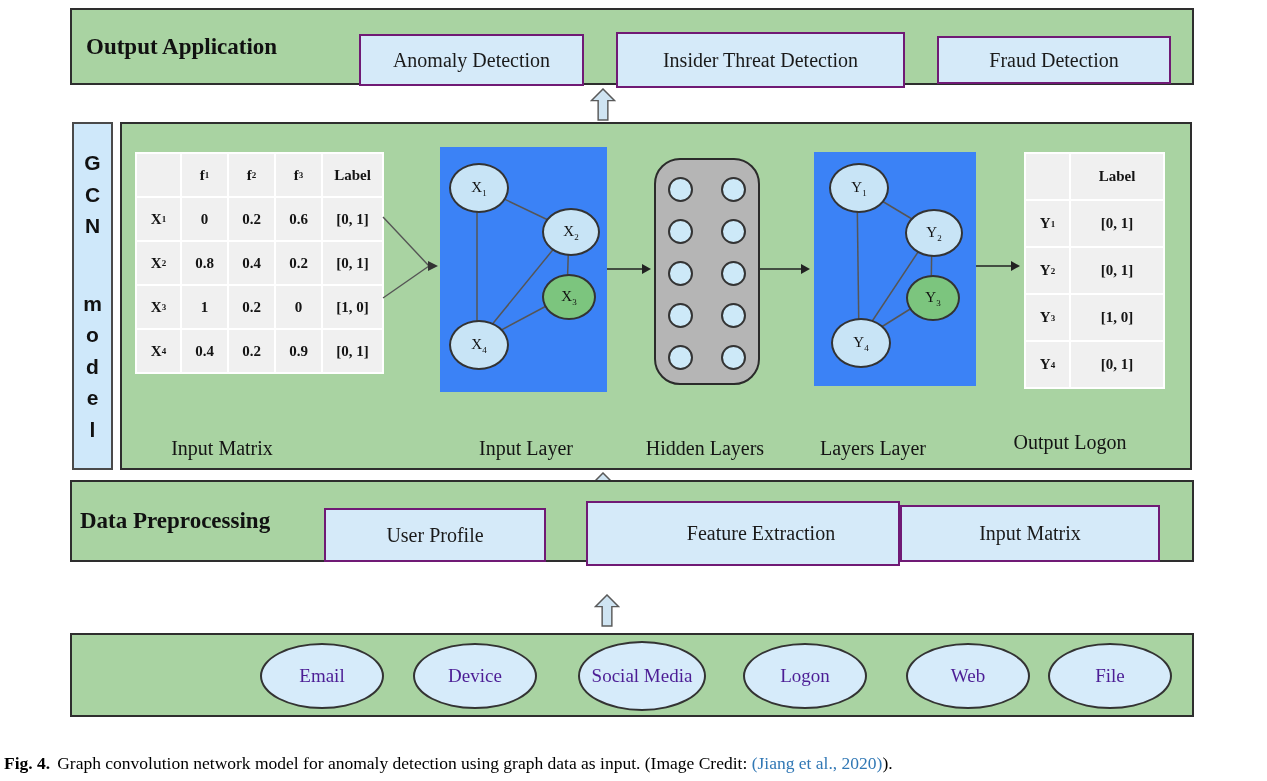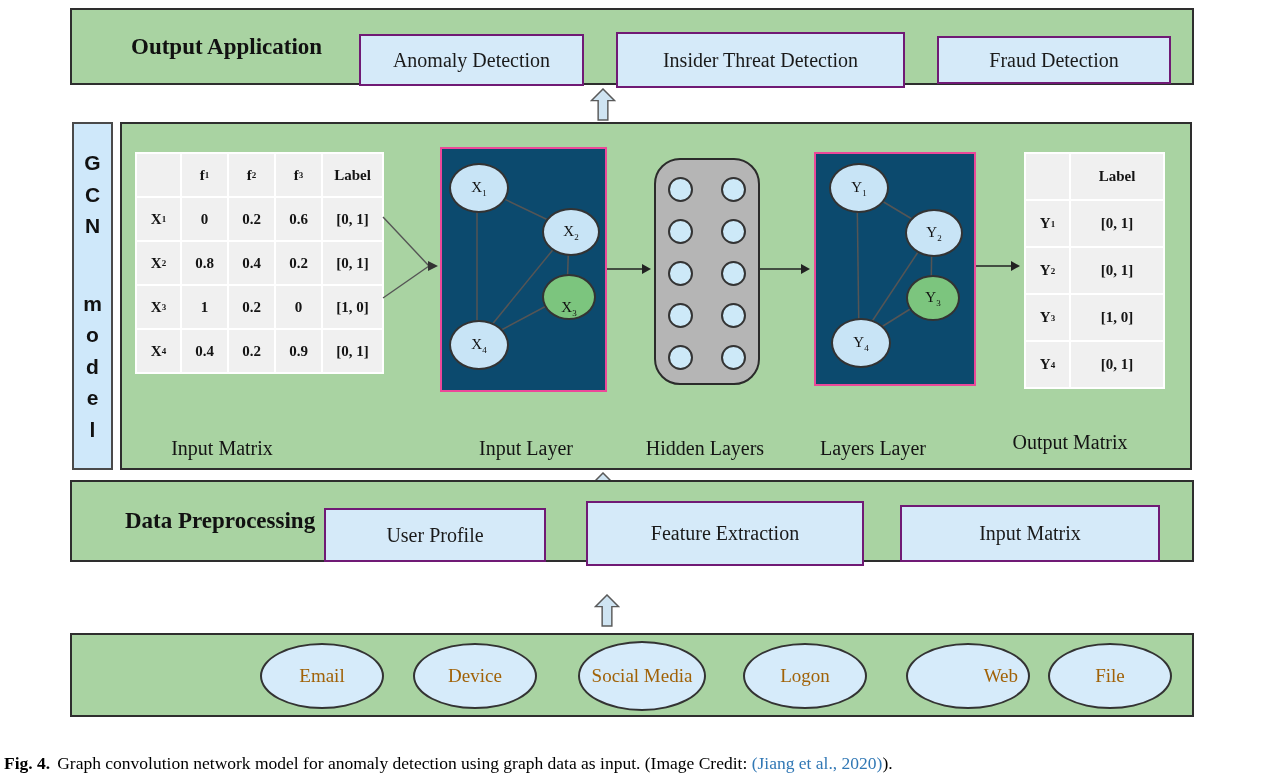--- a/index.html
+++ b/index.html
@@ -2,21 +2,21 @@
 <html><head>
 <meta charset="utf-8">
 <style>
   html,body{margin:0;padding:0;background:#ffffff;}
   .page{position:relative;width:1267px;height:781px;background:#ffffff;overflow:hidden;
         font-family:"Liberation Serif", serif;color:#111;}
 
   
   .bar{position:absolute;left:70px;width:1120px;background:#a9d3a2;border:2px solid #2e2e2e;}
   .bar-title{position:absolute;top:0;bottom:0;display:flex;align-items:center;
-             font-weight:bold;font-size:23px;color:#111;margin-left:45px;}
+             font-weight:bold;font-size:23px;color:#111;}
 
   
   .bluebox{position:absolute;background:#d5eaf9;border:2px solid #701a75;
            display:flex;align-items:center;justify-content:center;
            font-size:20px;color:#1a1a1a;margin-top:12px;}
 
   
   .vlabel{position:absolute;left:72px;top:122px;width:41px;height:348px;
           background:#cfe8fa;border:2px solid #4a4a4a;box-sizing:border-box;
           display:flex;flex-direction:column;align-items:center;justify-content:center;gap:46px;
@@ -30,41 +30,41 @@
   
   .matrix{position:absolute;background:#ffffff;display:grid;gap:2px;padding:2px;}
   .matrix .cell{background:#f0f0f0;display:flex;align-items:center;justify-content:center;
                 font-weight:bold;font-size:15px;color:#141414;}
   .m-in{left:13px;top:28px;grid-template-columns:43px 45px 45px 45px 59px;grid-auto-rows:42px;}
   .m-out{left:902px;top:28px;grid-template-columns:43px 92px;grid-auto-rows:45px;}
 
   sub{font-size:0.6em;}
 
   
-  .layerbox{position:absolute;background:#0c4a6e;border:2px solid #ec4899;box-sizing:border-box;}
+  .layerbox{position:absolute;background:#3b82f6;border:2px solid #3b82f6;box-sizing:border-box;}
   .node{position:absolute;background:#c8e4f6;border:2px solid #333;border-radius:50%;
         display:flex;align-items:center;justify-content:center;font-size:15px;color:#111;}
   .node.green{background:#7cc57e;}
   .edges{position:absolute;left:0;top:0;}
 
   
   .hiddenbox{position:absolute;left:532px;top:34px;width:106px;height:227px;
              background:#b5b5b5;border:2px solid #2b2b2b;border-radius:26px;box-sizing:border-box;
              display:flex;flex-direction:column;align-items:center;justify-content:flex-start;
              gap:17px;padding-top:17px;}
   .h-row{display:flex;gap:28px;}
   .h-circle{width:21px;height:21px;border-radius:50%;background:#cde9f8;border:2px solid #333;}
 
   
   .seclabel{position:absolute;transform:translateX(-50%);font-size:20px;color:#141414;white-space:nowrap;}
 
   
   .ellipse{position:absolute;background:#d6ebfa;border:2px solid #333;border-radius:50%;
            display:flex;align-items:center;justify-content:center;text-align:center;
-           font-size:19px;line-height:1.1;color:#a16207;padding:0 10px;box-sizing:border-box;}
+           font-size:19px;line-height:1.1;color:#4c1d95;padding:0 10px;box-sizing:border-box;}
 
   
   .uparrow{position:absolute;width:26px;height:33px;}
 
   .overlay{position:absolute;left:0;top:0;pointer-events:none;}
 
   
   .caption{position:absolute;left:4px;top:753px;width:1260px;font-size:17.5px;color:#000;}
   .fig-label{font-weight:bold;margin-right:7px;}
   .cite-link{color:#3178b5;text-decoration:none;cursor:pointer;}
@@ -162,21 +162,21 @@
         <line x1="127" y1="81" x2="125" y2="146" stroke="#555" stroke-width="1.5"></line>
         <line x1="127" y1="81" x2="35" y2="194" stroke="#555" stroke-width="1.5"></line>
         <line x1="35" y1="194" x2="125" y2="146" stroke="#555" stroke-width="1.5"></line>
       </svg>
       <div class="node" style="left:7px;top:14px;width:56px;height:46px;">
         <span><span>X</span><sub>1</sub></span>
       </div>
       <div class="node" style="left:100px;top:59px;width:54px;height:44px;">
         <span><span>X</span><sub>2</sub></span>
       </div>
-      <div class="node green" style="left:100px;top:125px;width:50px;height:42px;align-items:flex-end;">
+      <div class="node green" style="left:100px;top:125px;width:50px;height:42px;">
         <span><span>X</span><sub>3</sub></span>
       </div>
       <div class="node" style="left:7px;top:171px;width:56px;height:46px;">
         <span><span>X</span><sub>4</sub></span>
       </div>
     </div>
 
     <div class="hiddenbox">
       <div class="h-row">
           <div class="h-circle"></div>
@@ -245,21 +245,21 @@
           <span>Y</span>
           <sub>4</sub>
         </div>
       <div class="cell">[0, 1]</div>
     </div>
 
     <div class="seclabel" style="left:100px;top:313px;">Input Matrix</div>
     <div class="seclabel" style="left:404px;top:313px;">Input Layer</div>
     <div class="seclabel" style="left:583px;top:313px;">Hidden Layers</div>
     <div class="seclabel" style="left:751px;top:313px;">Layers Layer</div>
-    <div class="seclabel" style="left:948px;top:307px;">Output Matrix</div>
+    <div class="seclabel" style="left:948px;top:307px;">Output Logon</div>
   </div>
 
   <svg class="overlay" width="1267" height="781">
     <line x1="383" y1="217" x2="429" y2="266" stroke="#555" stroke-width="1.4"></line>
     <line x1="383" y1="298" x2="429" y2="266" stroke="#555" stroke-width="1.4"></line>
     <polygon points="428,261 438,266 428,271" fill="#333"></polygon>
     <line x1="607" y1="269" x2="642" y2="269" stroke="#222" stroke-width="1.6"></line>
     <polygon points="642,264 651,269 642,274" fill="#222"></polygon>
     <line x1="760" y1="269" x2="801" y2="269" stroke="#222" stroke-width="1.6"></line>
     <polygon points="801,264 810,269 801,274" fill="#222"></polygon>
@@ -275,42 +275,42 @@
   </svg>
   <svg class="uparrow" style="left:594px;top:594px;" viewBox="0 0 26 34">
     <polygon points="8,33 8,13 1,13 13,1 25,13 18,13 18,33" fill="#cfe4f2" stroke="#5a5a5a" stroke-width="1.5"></polygon>
   </svg>
 
   <div class="bar" style="top:480px;height:78px;">
     <div class="bar-title" style="left:8px;">Data Preprocessing</div>
     <div class="bluebox" style="left:252px;top:14px;width:218px;height:50px;">
       <span>User Profile</span>
     </div>
-    <div class="bluebox" style="left:514px;top:7px;width:274px;height:61px;">
+    <div class="bluebox" style="left:514px;top:7px;width:274px;height:61px;padding-left:36px;">
       <span>Feature Extraction</span>
     </div>
     <div class="bluebox" style="left:828px;top:11px;width:256px;height:53px;">
       <span>Input Matrix</span>
     </div>
   </div>
 
   <div class="bar" style="top:633px;height:80px;">
     <div class="ellipse" style="left:188px;top:8px;width:124px;height:66px;">
       <span>Email</span>
       </div>
     <div class="ellipse" style="left:341px;top:8px;width:124px;height:66px;">
       <span>Device</span>
       </div>
     <div class="ellipse" style="left:506px;top:6px;width:128px;height:70px;">
       <span>Social Media</span>
       </div>
     <div class="ellipse" style="left:671px;top:8px;width:124px;height:66px;">
       <span>Logon</span>
       </div>
-    <div class="ellipse" style="left:834px;top:8px;width:124px;height:66px;justify-content:flex-end;">
+    <div class="ellipse" style="left:834px;top:8px;width:124px;height:66px;">
       <span>Web</span>
       </div>
     <div class="ellipse" style="left:976px;top:8px;width:124px;height:66px;">
       <span>File</span>
       </div>
   </div>
 
   <div class="caption">
     <span class="fig-label">Fig. 4.</span><span>Graph convolution network model for anomaly detection using graph data as input. (Image Credit: </span><a class="cite-link">(Jiang et al., 2020)</a><span>).</span>
   </div>

